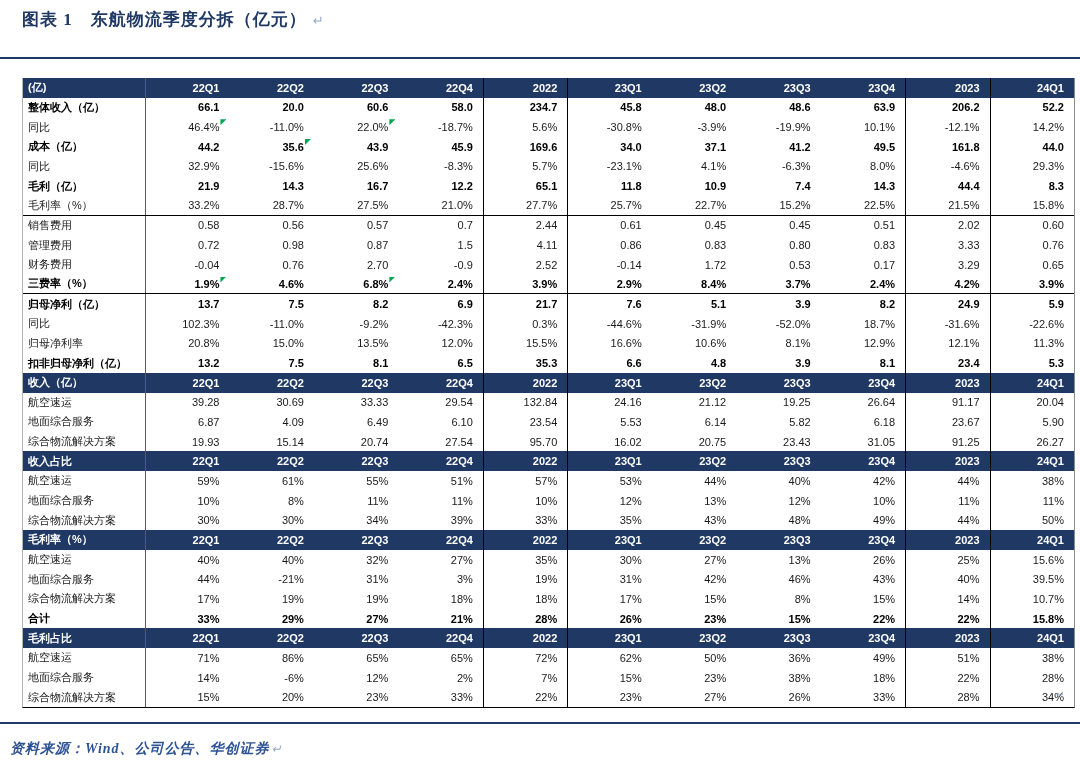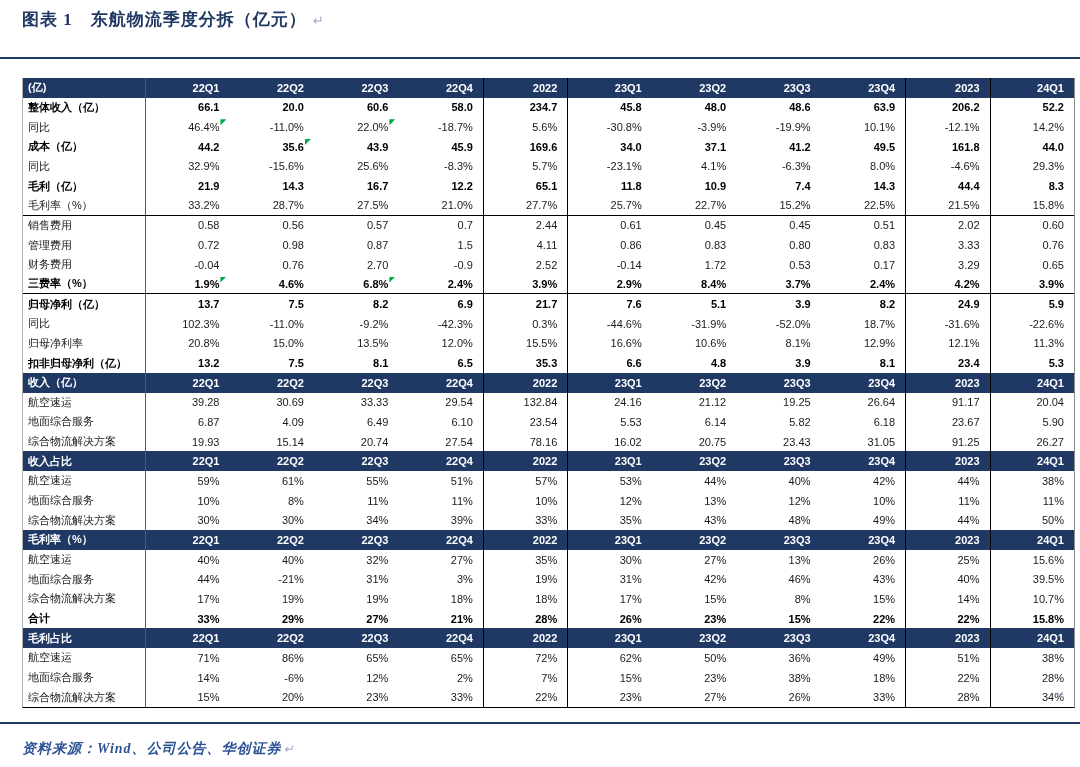--- a/index.html
+++ b/index.html
@@ -36,21 +36,21 @@
   }
   .cell.lbl { justify-content:flex-start; padding-left:5px; padding-right:0; }
   .cell.bold { font-weight:bold; color:#000; }
   .cell.lb { border-left:1px solid #595959; }
   .cell.bl { border-left:1px solid #000000; }
   .flag {
     position:absolute; top:2px; right:3px; width:6px; height:6px;
     background:#00a650; clip-path:polygon(0 0,100% 0,0 100%);
   }
   .source {
-    position:absolute; left:22px; top:740px; font-size:14px;
+    position:absolute; left:10px; top:740px; font-size:14px;
     font-family:"Liberation Serif", serif; font-style:italic; font-weight:bold;
     color:#2e5395; letter-spacing:1px; white-space:nowrap;
   }
   .source .ret { font-size:12px; margin-left:2px; }
   .tbl-ret {
     position:absolute; left:1056px; top:689px; font-size:10px; color:#8496b3;
   }
 </style>
 </head>
 <body>
@@ -313,21 +313,21 @@
       <div class="cell">6.18</div>
       <div class="cell bl">23.67</div>
       <div class="cell bl">5.90</div>
     </div>
     <div class="row data">
       <div class="cell lbl">综合物流解决方案</div>
       <div class="cell lb">19.93</div>
       <div class="cell">15.14</div>
       <div class="cell">20.74</div>
       <div class="cell">27.54</div>
-      <div class="cell bl">78.16</div>
+      <div class="cell bl">95.70</div>
       <div class="cell bl">16.02</div>
       <div class="cell">20.75</div>
       <div class="cell">23.43</div>
       <div class="cell">31.05</div>
       <div class="cell bl">91.25</div>
       <div class="cell bl">26.27</div>
     </div>
     <div class="row hdr">
       <div class="cell lbl">收入占比</div>
       <div class="cell lb">22Q1</div>

